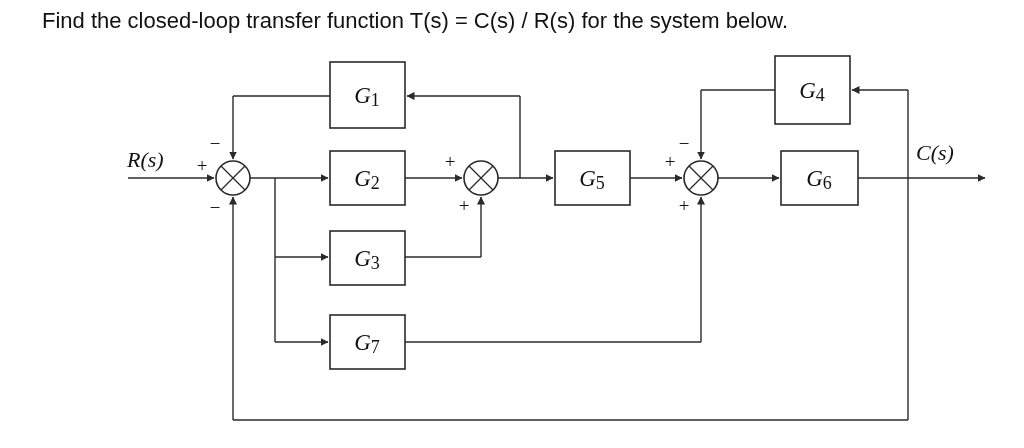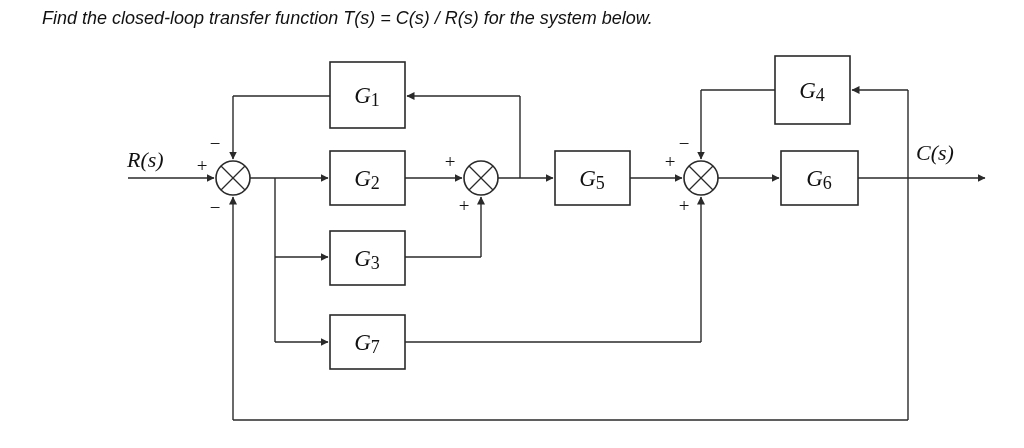--- a/index.html
+++ b/index.html
@@ -8,24 +8,23 @@
     width: 1024px;
     height: 448px;
     background: #ffffff;
     overflow: hidden;
     font-family: "Liberation Sans", sans-serif;
   }
   .title {
     position: absolute;
     left: 42px;
     top: 8px;
-    font-size: 18px;
+    font-size: 22px;
     color: #111111;
     white-space: nowrap;
-    font-style: italic;
   }
   svg.diagram { position: absolute; left: 0; top: 0; }
   .wire { stroke: #2a2a2a; stroke-width: 1.4; fill: none; }
   .shape { stroke: #2a2a2a; stroke-width: 1.6; fill: #ffffff; }
   .xline { stroke: #2a2a2a; stroke-width: 1.3; }
   .blocklabel {
     font-family: "Liberation Serif", serif;
     font-style: italic;
     font-size: 23px;
     fill: #111111;

